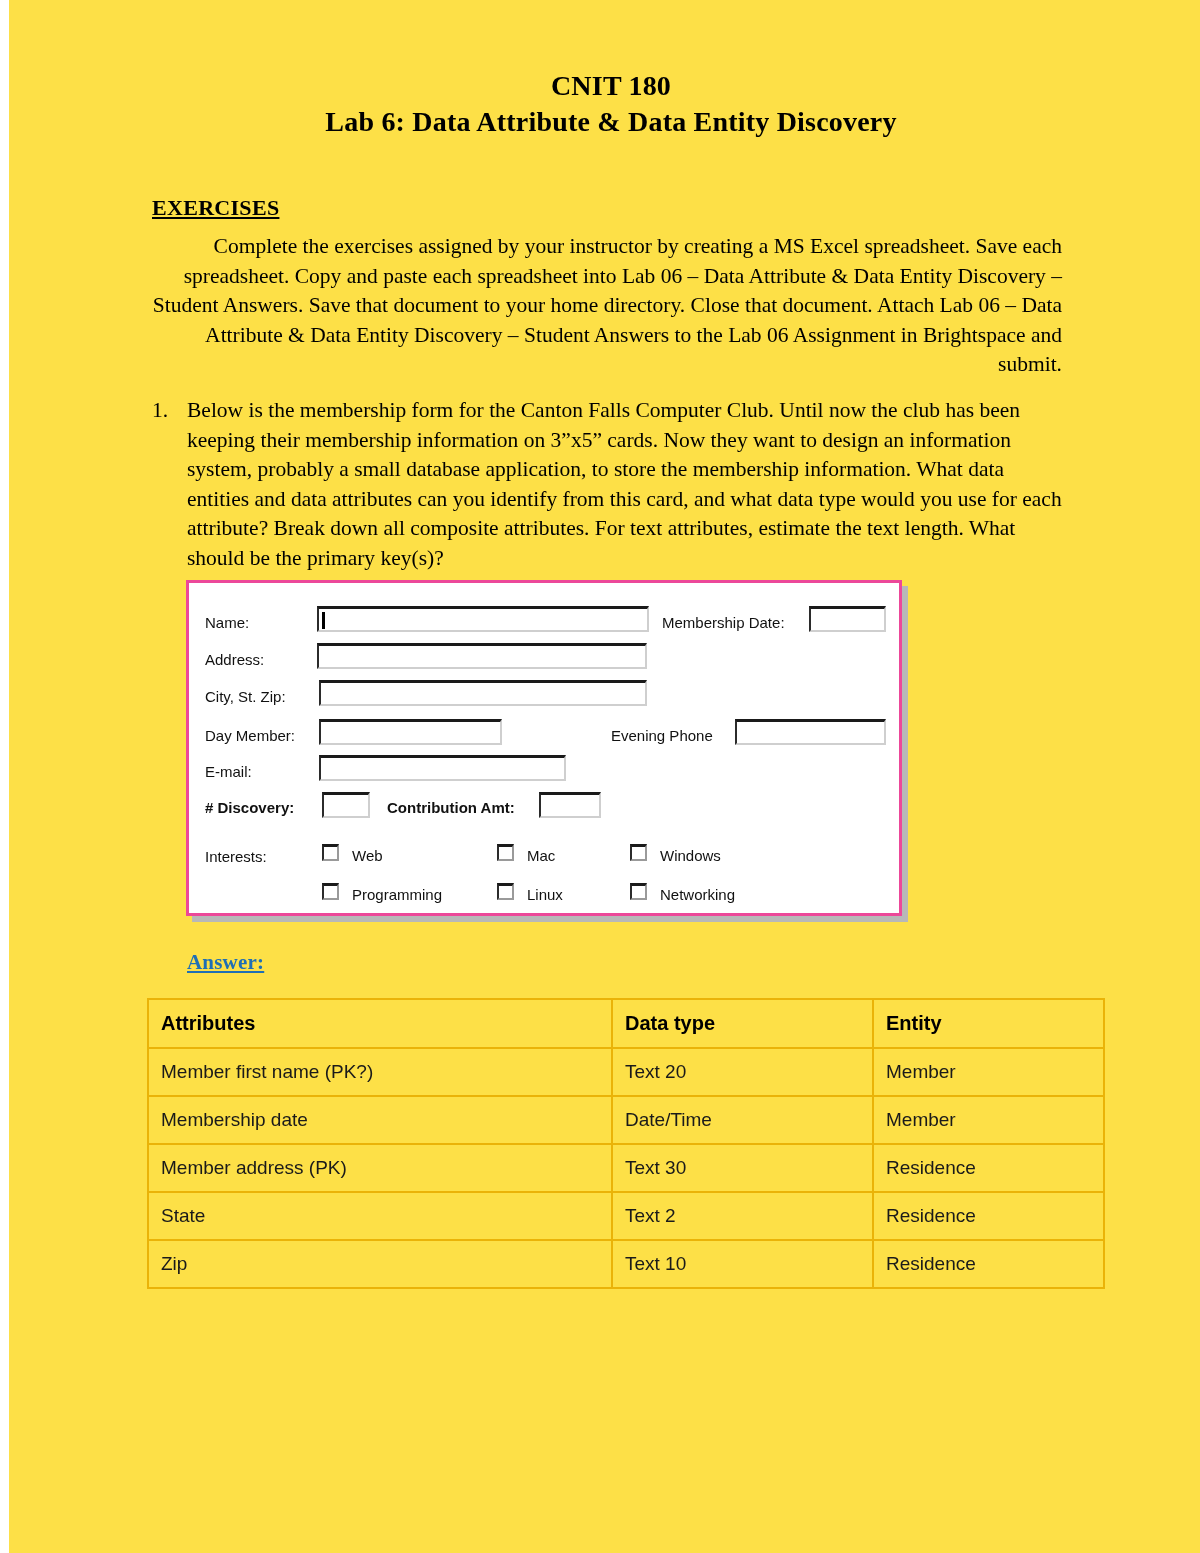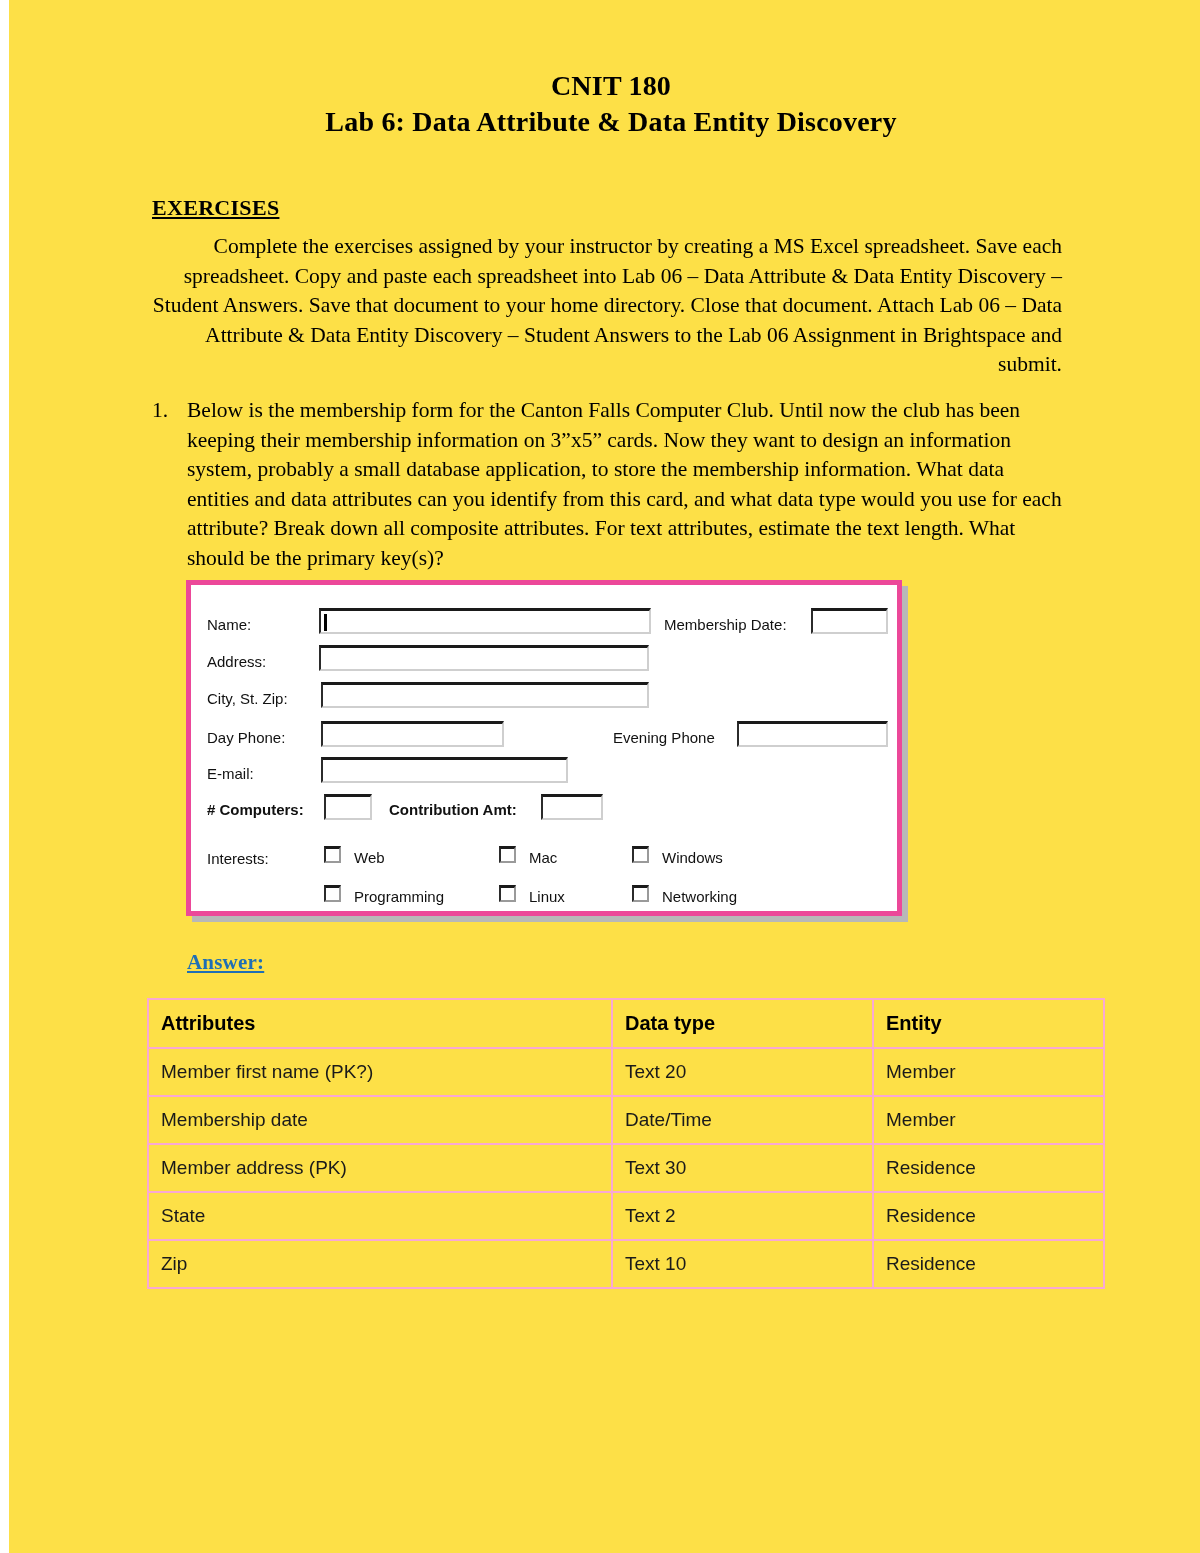--- a/index.html
+++ b/index.html
@@ -82,21 +82,21 @@
   }
 
   
   .form-shot {
     position: absolute;
     left: 177px;
     top: 580px;
     width: 716px;
     height: 336px;
     background: #ffffff;
-    border: 5px solid #ec4899;
+    border: 3px solid #ec4899;
     box-sizing: border-box;
     box-shadow: 6px 6px 0 0 #b8b8b8;
     font-family: "Liberation Sans", sans-serif;
   }
   .form-inner {
     position: absolute;
     left: 0; top: 0;
     width: 100%;
     height: 100%;
   }
@@ -158,21 +158,21 @@
   .ans-table {
     position: absolute;
     left: 138px;
     top: 998px;
     width: 884px;
     border-collapse: collapse;
     font-family: "Liberation Sans", sans-serif;
     table-layout: fixed;
   }
   .ans-table td, .ans-table th {
-    border: 2px solid #f9a8d4;
+    border: 2px solid #eab308;
     padding: 12px 10px 12px 12px;
     font-size: 19px;
     text-align: left;
     vertical-align: middle;
     height: 22px;
     color: #1a1a1a;
   }
   .ans-table th {
     font-weight: bold;
     font-size: 20px;
@@ -210,29 +210,29 @@
       </div>
       <div class="f-label" style="left:473px; top:31px;">Membership Date:</div>
       <div class="f-input" style="left:620px; top:23px; width:77px; height:26px;"></div>
 
       <div class="f-label" style="left:16px; top:68px;">Address:</div>
       <div class="f-input" style="left:128px; top:60px; width:330px; height:26px;"></div>
 
       <div class="f-label" style="left:16px; top:105px;">City, St. Zip:</div>
       <div class="f-input" style="left:130px; top:97px; width:328px; height:26px;"></div>
 
-      <div class="f-label" style="left:16px; top:144px;">Day Phone:</div>
+      <div class="f-label" style="left:16px; top:144px;">Day Member:</div>
       <div class="f-input" style="left:130px; top:136px; width:183px; height:26px;"></div>
       <div class="f-label" style="left:422px; top:144px;">Evening Phone</div>
       <div class="f-input" style="left:546px; top:136px; width:151px; height:26px;"></div>
 
       <div class="f-label" style="left:16px; top:180px;">E-mail:</div>
       <div class="f-input" style="left:130px; top:172px; width:247px; height:26px;"></div>
 
-      <div class="f-label bold" style="left:16px; top:216px;"># Computers:</div>
+      <div class="f-label bold" style="left:16px; top:216px;"># Discovery:</div>
       <div class="f-input" style="left:133px; top:209px; width:48px; height:26px;"></div>
       <div class="f-label bold" style="left:198px; top:216px;text-align:right;">Contribution Amt:</div>
       <div class="f-input" style="left:350px; top:209px; width:62px; height:26px;"></div>
 
       <div class="f-label" style="left:16px; top:265px;">Interests:</div>
 
       <div class="f-check" style="left:133px; top:261px;"></div>
       <div class="f-label" style="left:163px; top:264px;">Web</div>
 
       <div class="f-check" style="left:308px; top:261px;"></div>

